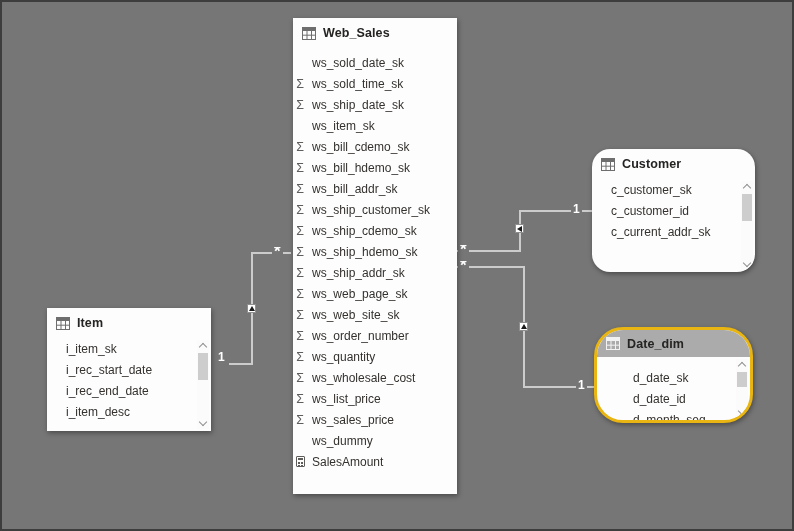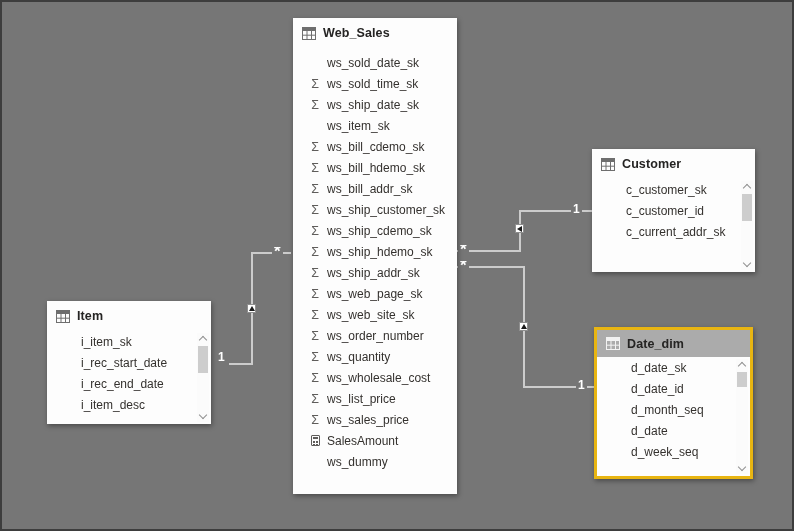--- a/index.html
+++ b/index.html
@@ -17,22 +17,22 @@
   }
   .card.selected{border:3px solid #E8B512;}
   .card-header{
     height:30px;display:flex;align-items:center;padding-left:9px;gap:7px;background:transparent;
   }
   .card.selected .card-header{background:#ABABAB;height:27px;}
   .card-title{font-size:12.5px;font-weight:bold;color:#252423;letter-spacing:.1px;}
   .tbl-icon{display:inline-flex;color:#6e6e6e;}
   .card.selected .tbl-icon{color:#f2f2f2;}
   .fields{position:absolute;left:0;right:0;top:30px;bottom:0;overflow:hidden;}
-  .card.selected .fields{top:27px;}
-  .field-row{display:flex;align-items:center;height:21px;padding-left:15px;}
+  .card.selected .fields{top:37px;margin-left:17px;}
+  .field-row{display:flex;align-items:center;height:21px;}
   .ficon{width:14px;margin-right:5px;display:inline-flex;justify-content:center;align-items:center;
          font-size:12.5px;color:#5f5d5b;flex:0 0 14px;}
   .fname{font-size:12px;color:#34312e;white-space:nowrap;}
   .calc-body{width:9px;height:11px;border:1px solid #5f5d5b;border-radius:1px;position:relative;display:block;}
   .calc-body::before{content:"";position:absolute;left:1px;right:1px;top:1px;height:2px;background:#5f5d5b;}
   .calc-body::after{content:"";position:absolute;left:1px;top:5px;width:2px;height:2px;background:#5f5d5b;
                     box-shadow:3px 0 #5f5d5b,0 3px #5f5d5b,3px 3px #5f5d5b;}
 
   
   .scrollbar{position:absolute;top:32px;bottom:2px;right:2px;width:12px;background:#fbfbfb;z-index:5;}
@@ -169,33 +169,33 @@
         </div>
         <div class="field-row">
           <span class="ficon">Σ</span>
           <span class="fname">ws_list_price</span>
         </div>
         <div class="field-row">
           <span class="ficon">Σ</span>
           <span class="fname">ws_sales_price</span>
         </div>
         <div class="field-row">
+          <span class="ficon"></span>
+          <span class="fname">ws_dummy</span>
+        </div>
+        <div class="field-row">
           <span class="ficon">
             <span class="calc-body"></span>
           </span>
           <span class="fname">SalesAmount</span>
         </div>
-        <div class="field-row">
-          <span class="ficon"></span>
-          <span class="fname">ws_dummy</span>
-        </div>
       </div>
   </div>
 
-  <div class="card" style="left:47px;top:301px;width:164px;height:123px;">
+  <div class="card" style="left:47px;top:308px;width:164px;height:123px;">
     <div class="card-header">
       <span class="tbl-icon">
         <svg width="14" height="13" viewBox="0 0 14 13">
             <rect x="0.5" y="0.5" width="13" height="12" fill="none" stroke="currentColor"></rect>
             <rect x="0.5" y="0.5" width="13" height="3.5" fill="currentColor"></rect>
             <line x1="5" y1="4" x2="5" y2="12.5" stroke="currentColor"></line>
             <line x1="9.5" y1="4" x2="9.5" y2="12.5" stroke="currentColor"></line>
             <line x1="0.5" y1="8.2" x2="13.5" y2="8.2" stroke="currentColor"></line>
           </svg>
       </span>
@@ -219,21 +219,21 @@
           <span class="fname">i_item_desc</span>
         </div>
       </div>
     <div class="scrollbar">
       <span class="chev up"></span>
       <div class="thumb" style="top:13px;height:27px;"></div>
       <span class="chev down"></span>
     </div>
   </div>
 
-  <div class="card" style="left:592px;top:149px;width:163px;height:123px;">
+  <div class="card" style="left:592px;top:149px;width:163px;height:123px;border-radius:18px;">
     <div class="card-header">
       <span class="tbl-icon">
         <svg width="14" height="13" viewBox="0 0 14 13">
             <rect x="0.5" y="0.5" width="13" height="12" fill="none" stroke="currentColor"></rect>
             <rect x="0.5" y="0.5" width="13" height="3.5" fill="currentColor"></rect>
             <line x1="5" y1="4" x2="5" y2="12.5" stroke="currentColor"></line>
             <line x1="9.5" y1="4" x2="9.5" y2="12.5" stroke="currentColor"></line>
             <line x1="0.5" y1="8.2" x2="13.5" y2="8.2" stroke="currentColor"></line>
           </svg>
       </span>
@@ -253,21 +253,21 @@
           <span class="fname">c_current_addr_sk</span>
         </div>
       </div>
     <div class="scrollbar">
       <span class="chev up"></span>
       <div class="thumb" style="top:13px;height:27px;"></div>
       <span class="chev down"></span>
     </div>
   </div>
 
-  <div class="card selected" style="left:594px;top:327px;width:159px;height:152px;">
+  <div class="card selected" style="left:594px;top:327px;width:159px;height:96px;border-radius:29px;">
     <div class="card-header">
       <span class="tbl-icon">
         <svg width="14" height="13" viewBox="0 0 14 13">
             <rect x="0.5" y="0.5" width="13" height="12" fill="none" stroke="currentColor"></rect>
             <rect x="0.5" y="0.5" width="13" height="3.5" fill="currentColor"></rect>
             <line x1="5" y1="4" x2="5" y2="12.5" stroke="currentColor"></line>
             <line x1="9.5" y1="4" x2="9.5" y2="12.5" stroke="currentColor"></line>
             <line x1="0.5" y1="8.2" x2="13.5" y2="8.2" stroke="currentColor"></line>
           </svg>
       </span>

